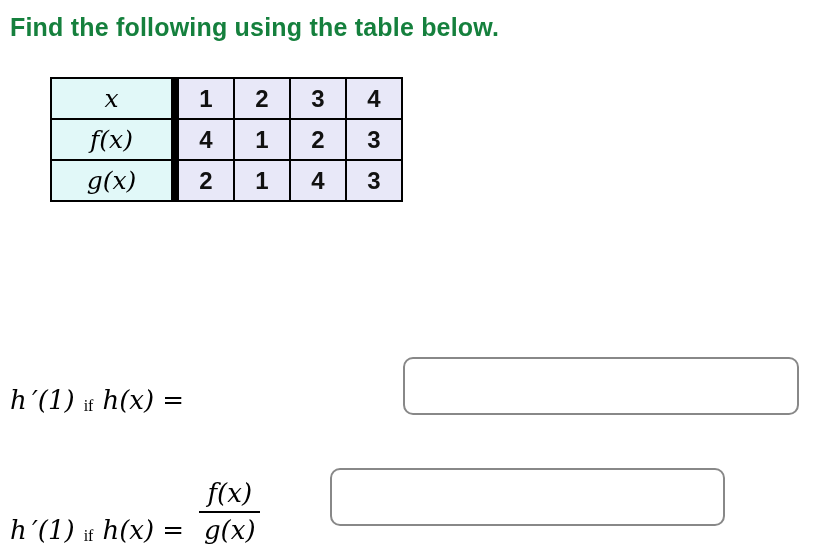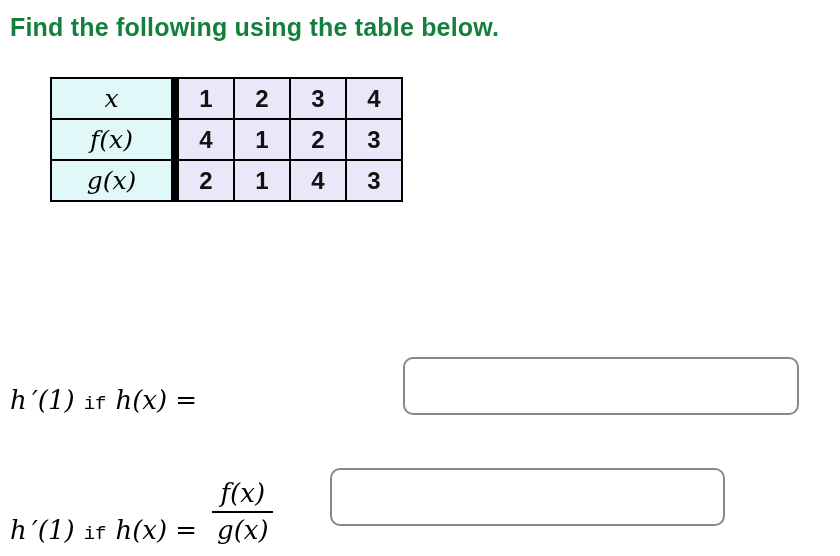--- a/index.html
+++ b/index.html
@@ -67,23 +67,23 @@
     display: flex;
     align-items: flex-end;
     gap: 8px;
     font-family: "DejaVu Serif", serif;
     font-size: 26px;
     color: #000;
     white-space: nowrap;
   }
   .eq .math { font-style: italic; }
   .eq .ifword {
-    font-family: Liberation Mono, monospace;
+    font-family: Liberation Serif, serif;
     font-style: normal;
-    font-size: 19px;
+    font-size: 16px;
     padding: 0 1px;
   }
   .eq1 { left: 10px; top: 357px; height: 58px; }
   .eq2 { left: 10px; top: 450px; height: 95px; }
   .frac {
     display: inline-flex;
     flex-direction: column;
     align-items: center;
     font-style: italic;
     margin-left: 4px;

